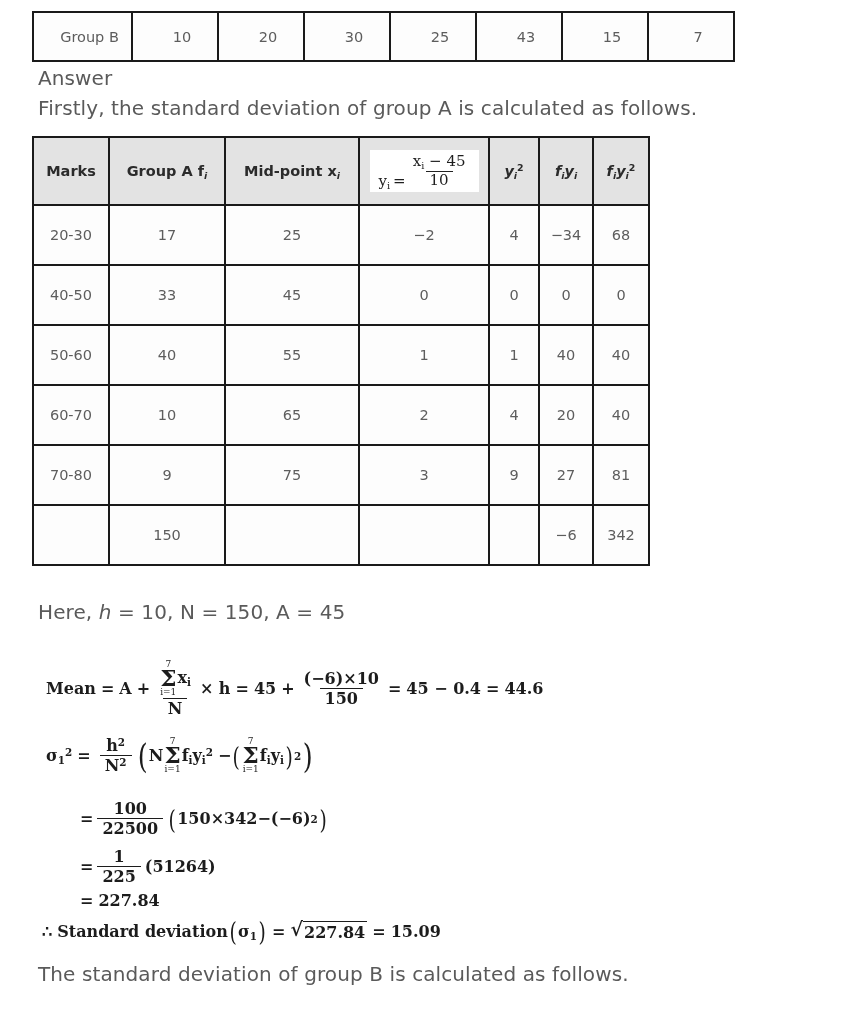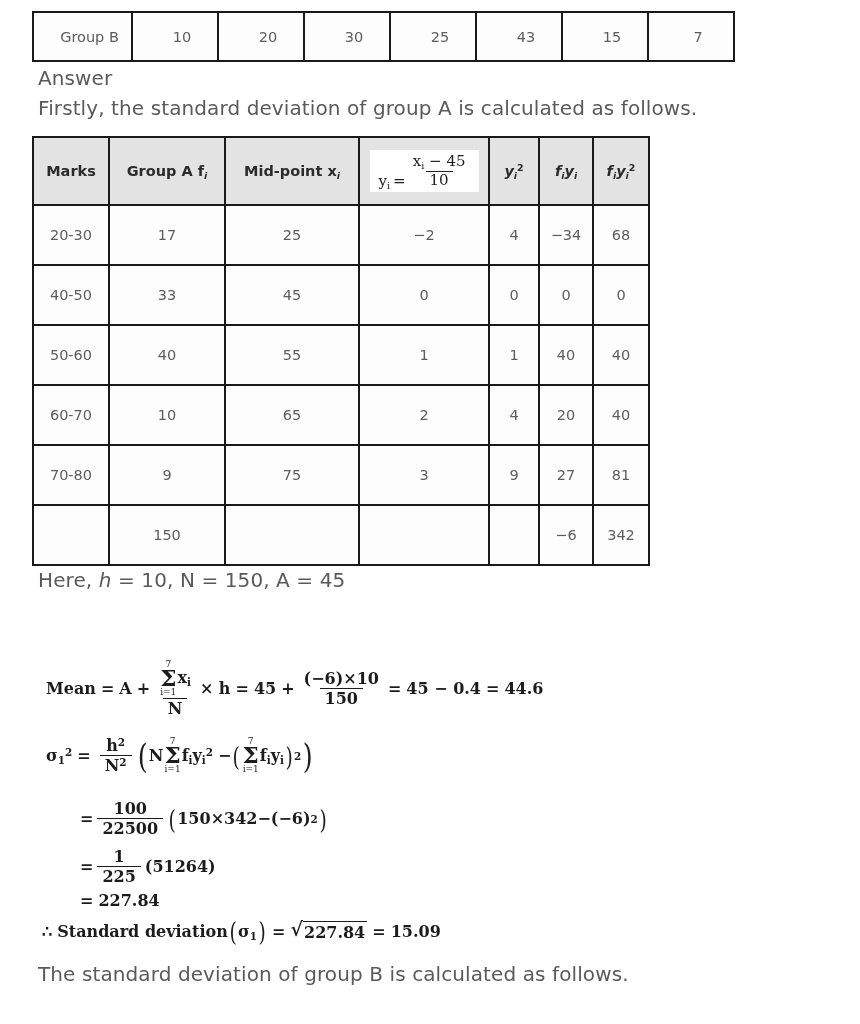--- a/index.html
+++ b/index.html
@@ -286,21 +286,21 @@
       <td>150</td>
       <td></td>
       <td></td>
       <td></td>
       <td>−6</td>
       <td>342</td>
     </tr>
   </tbody>
 </table>
 
-<div class="para" style="left:38px; top:568px;">
+<div class="para" style="left:38px; top:600px;">
   <span>Here,</span>
   <span class="ital">h</span>
   <span>= 10, N = 150, A = 45</span>
 </div>
 
 <div class="math" style="left:46px; top:660px; font-size:16px;">
   <span>Mean</span>
     <span class="msp"></span>
   <span>=</span>
     <span class="msp"></span>

